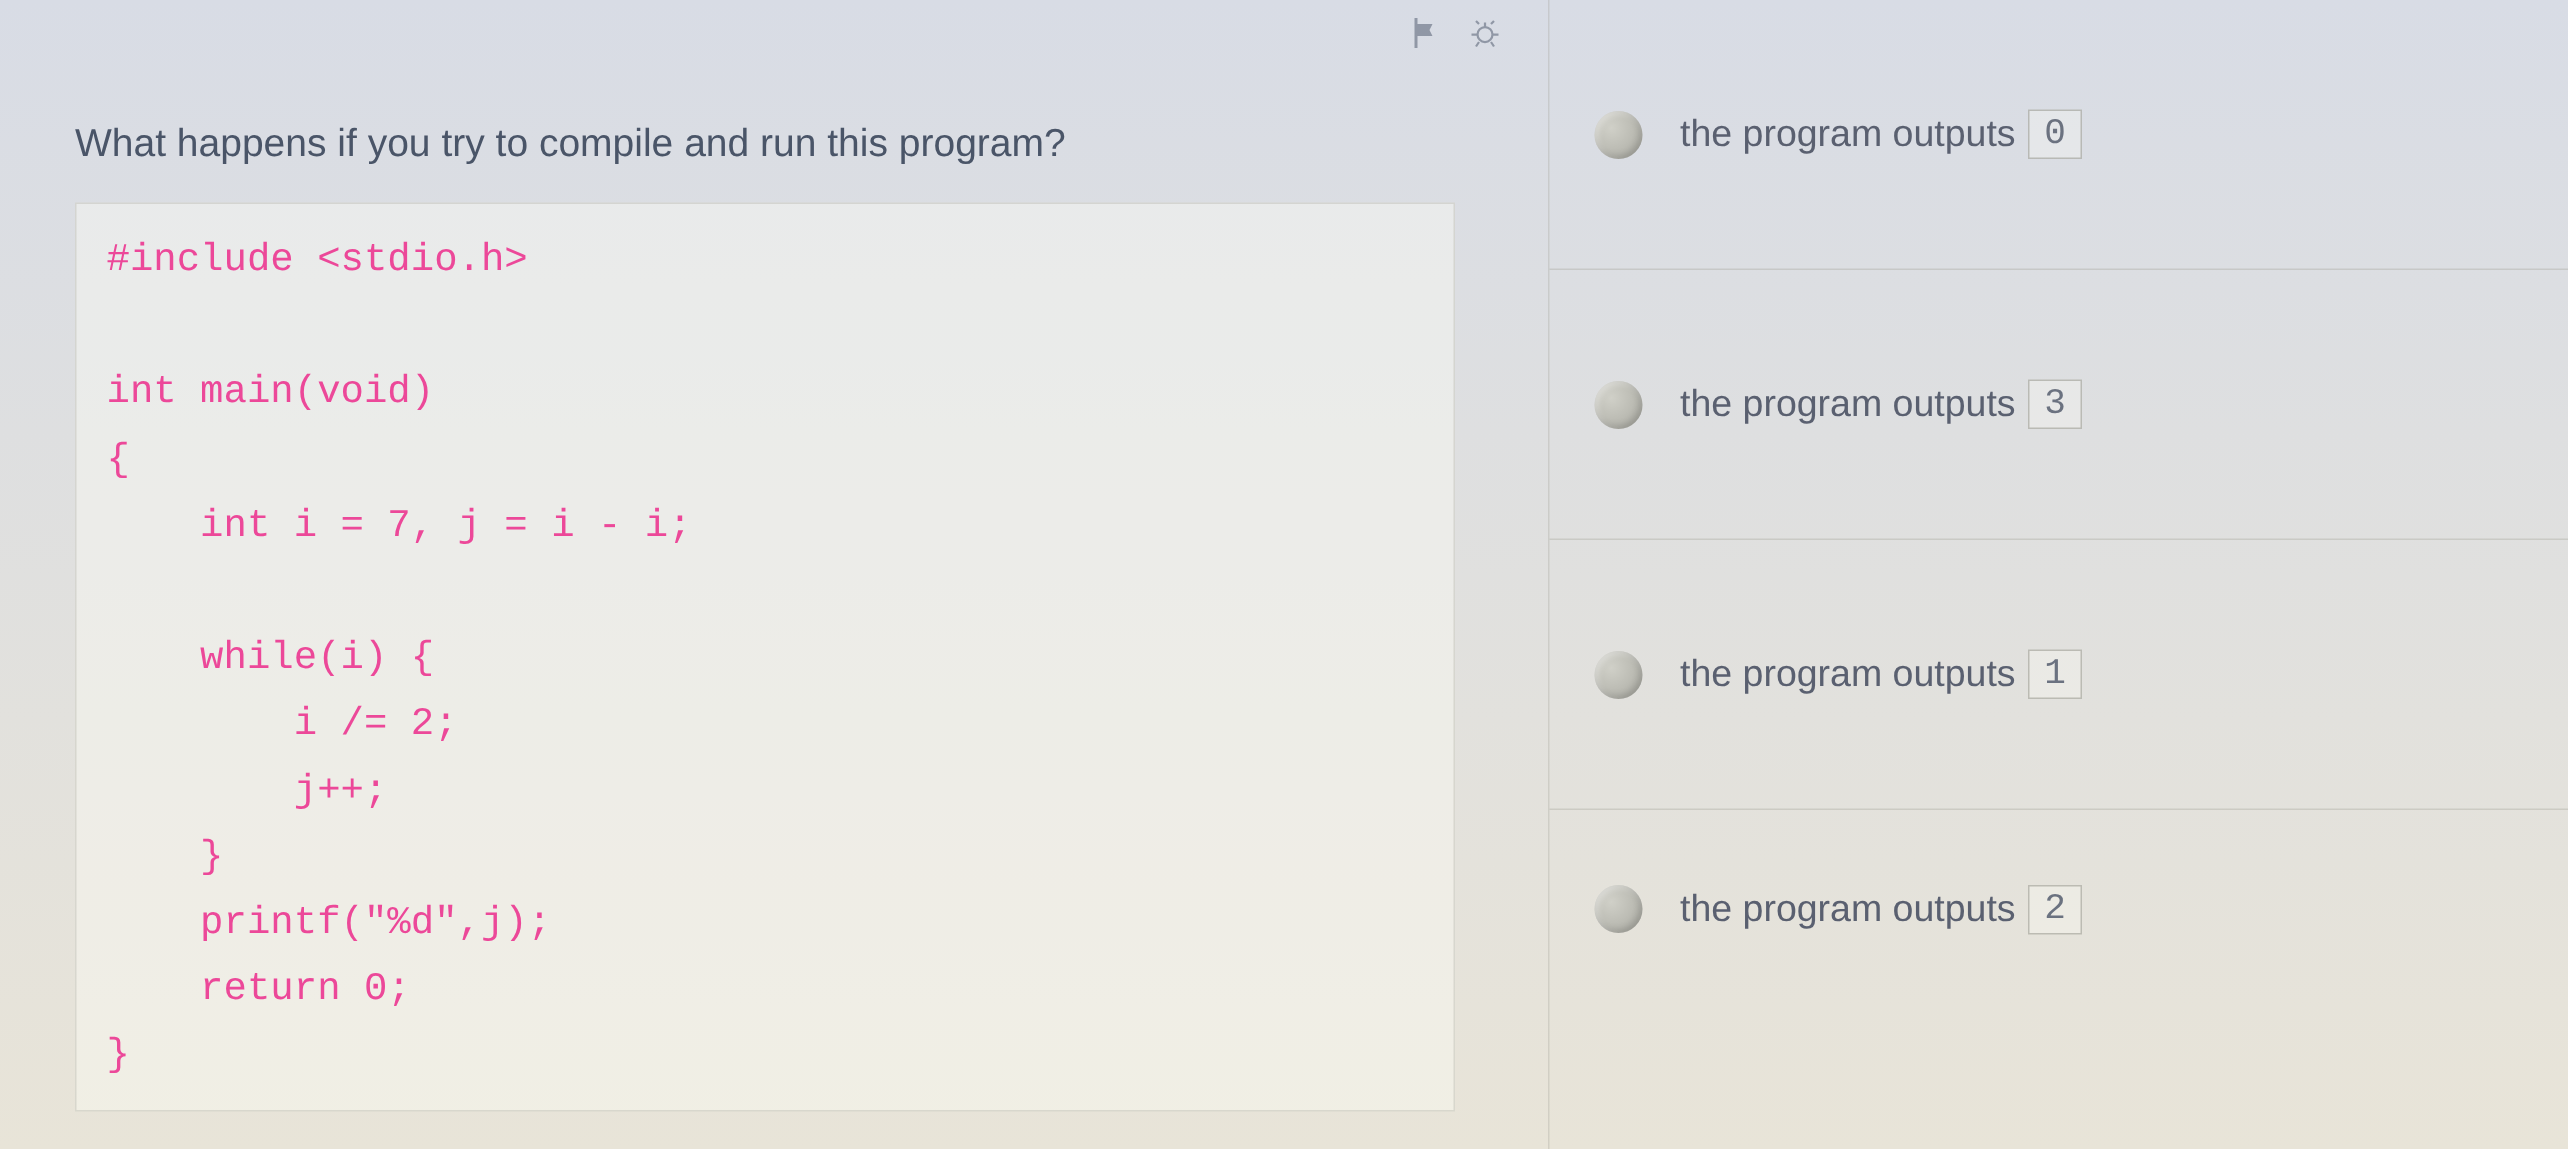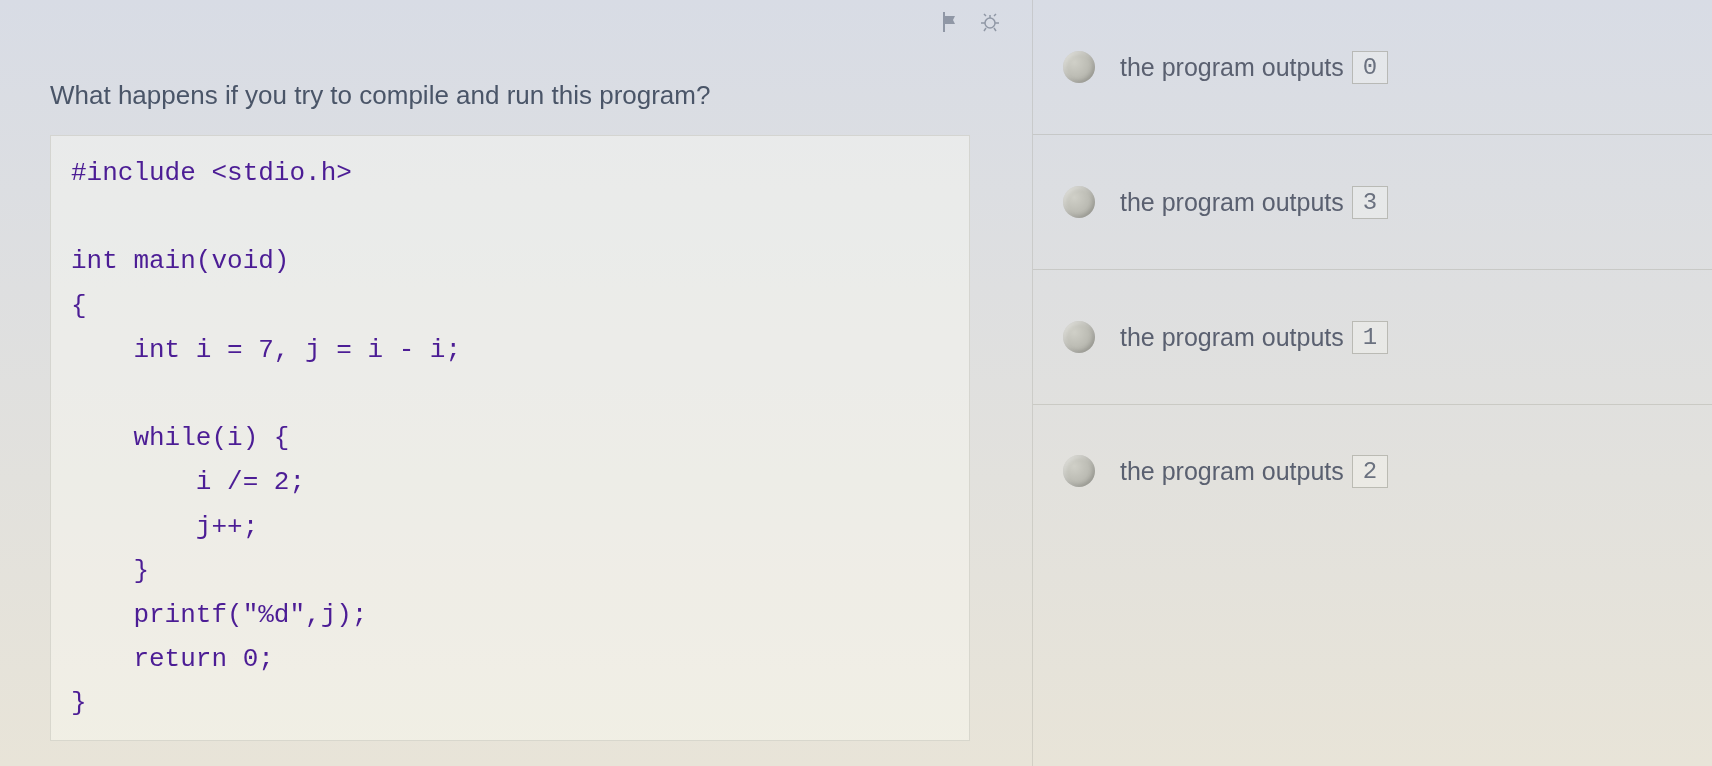--- a/index.html
+++ b/index.html
@@ -42,34 +42,34 @@
       margin-top: 60px;
       margin-bottom: 24px;
       font-weight: 400;
     }
     .code-box {
       background: rgba(255, 255, 248, 0.4);
       border: 1px solid rgba(180, 180, 170, 0.4);
       padding: 15px 20px;
       font-family: 'Courier New', Consolas, monospace;
       font-size: 26px;
-      color: #4c1d95;
+      color: #ec4899;
       line-height: 1.7;
       white-space: pre;
       width: 920px;
     }
     .options-panel {
       width: 680px;
       display: flex;
       flex-direction: column;
       border-left: 1px solid rgba(160, 160, 150, 0.3);
     }
     .option-item {
       flex: 0 0 auto;
-      height: 135px;
+      height: 180px;
       border-bottom: 1px solid rgba(160, 160, 150, 0.35);
       display: flex;
       align-items: center;
       padding: 0 30px;
       gap: 25px;
       cursor: pointer;
     }
     .option-item:last-child {
       border-bottom: none;
       flex: 1;

